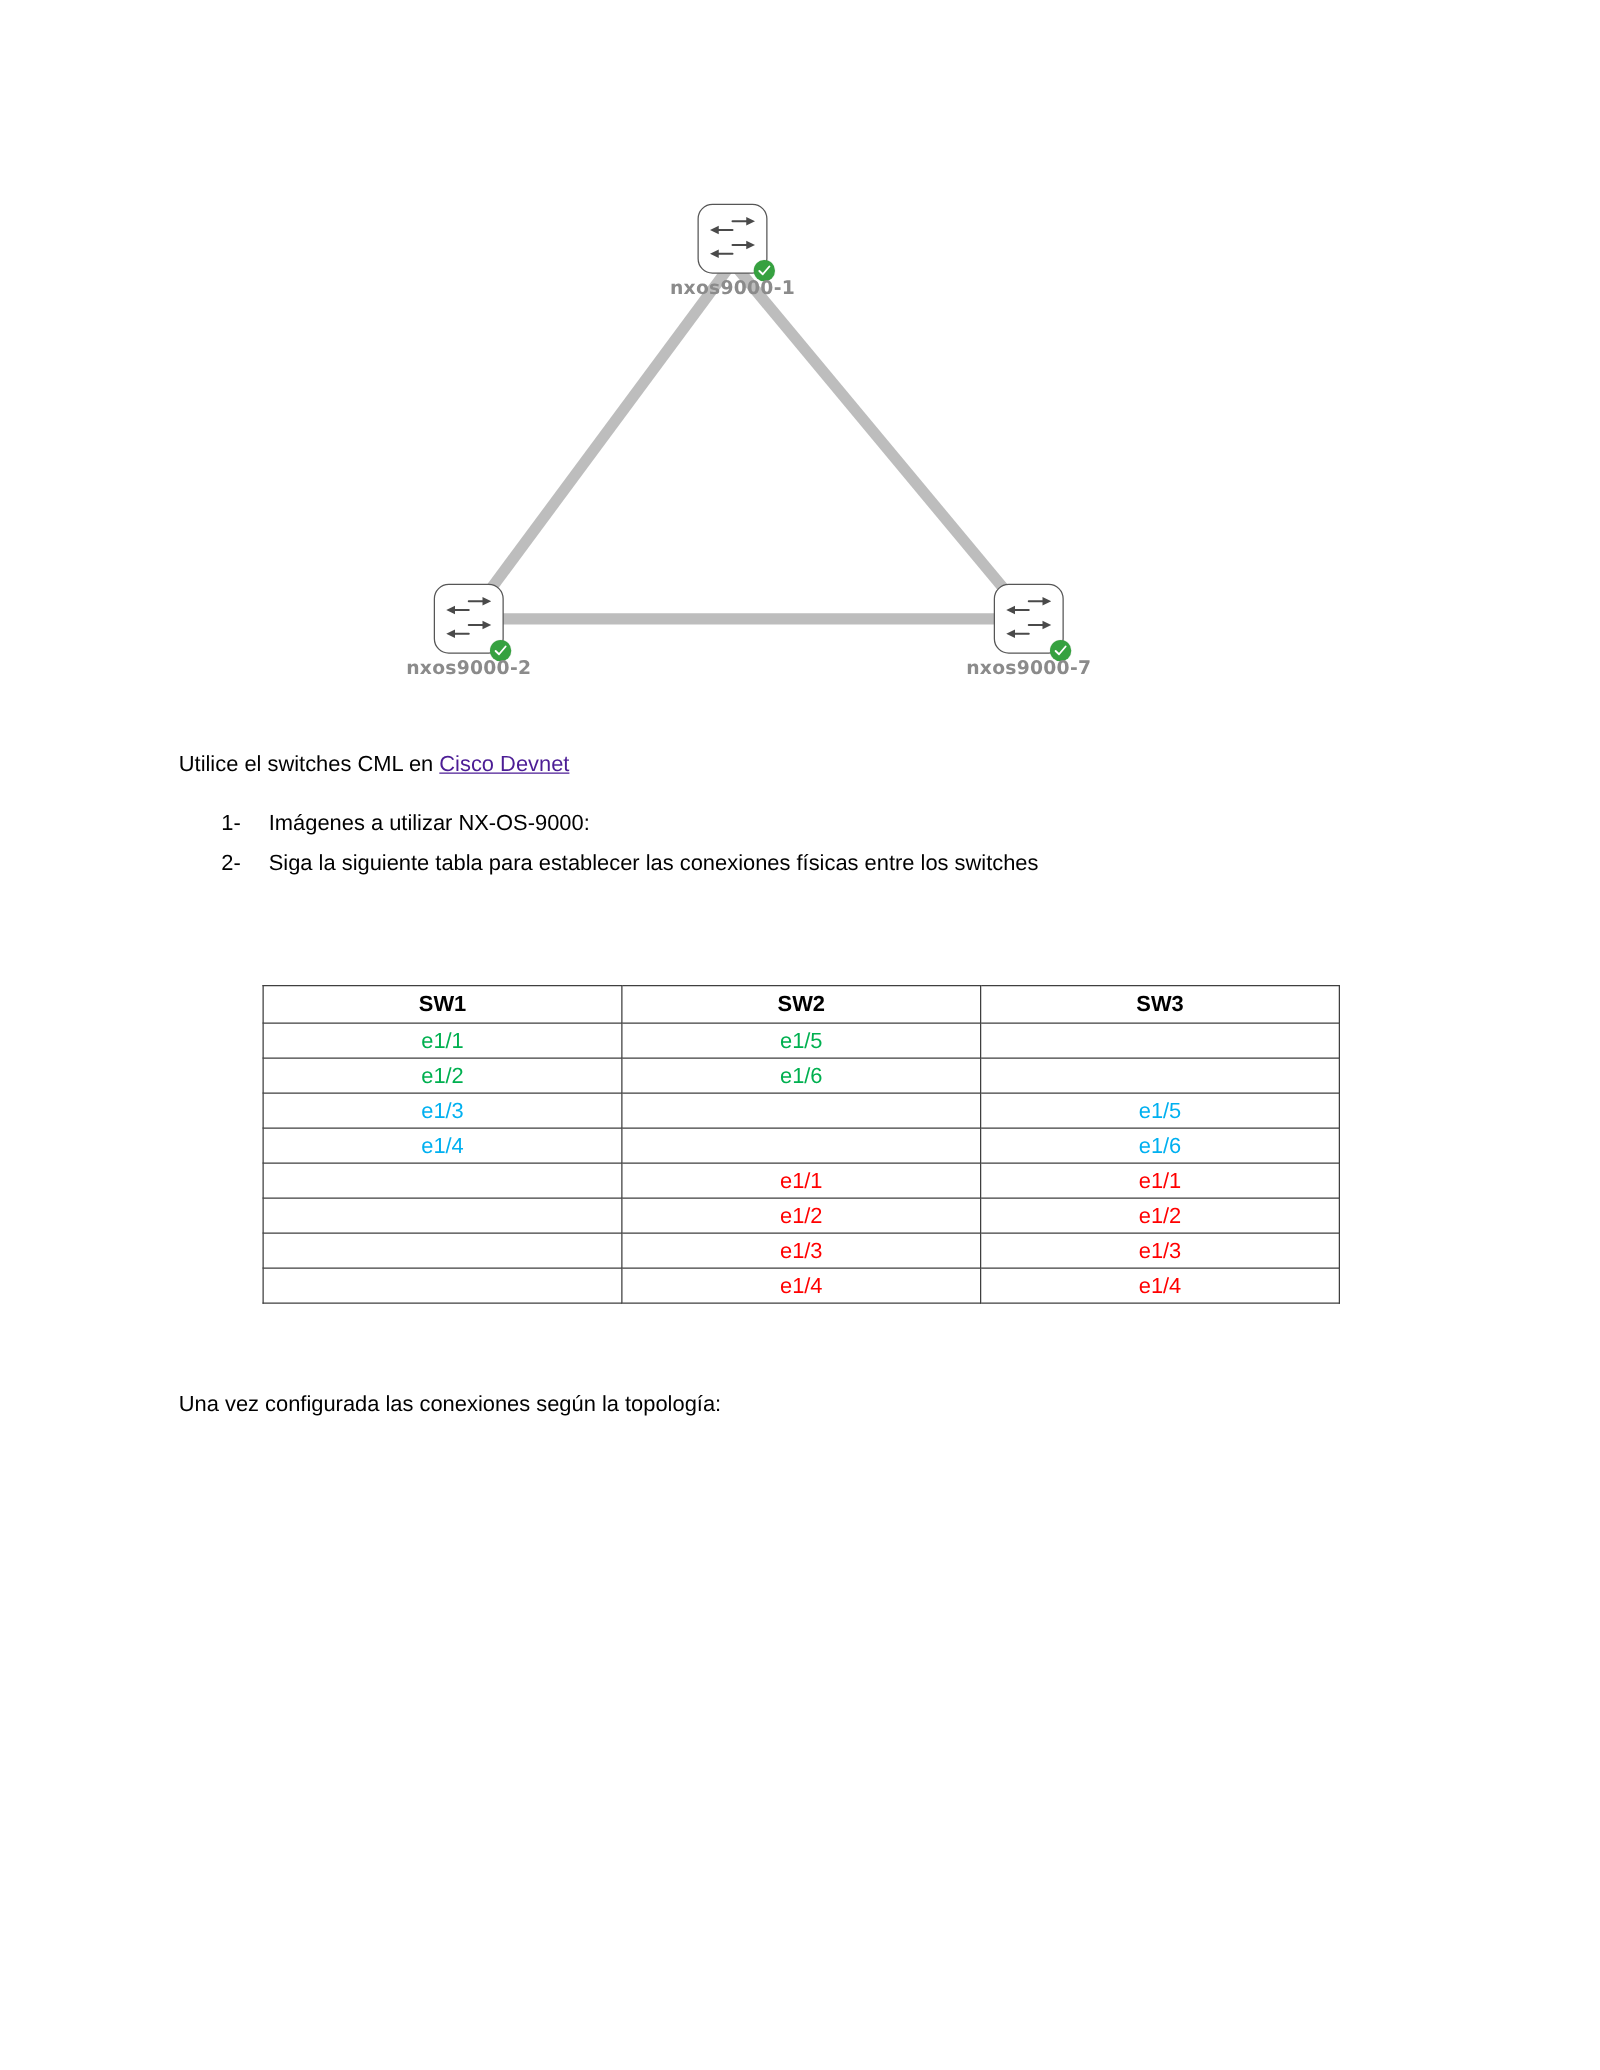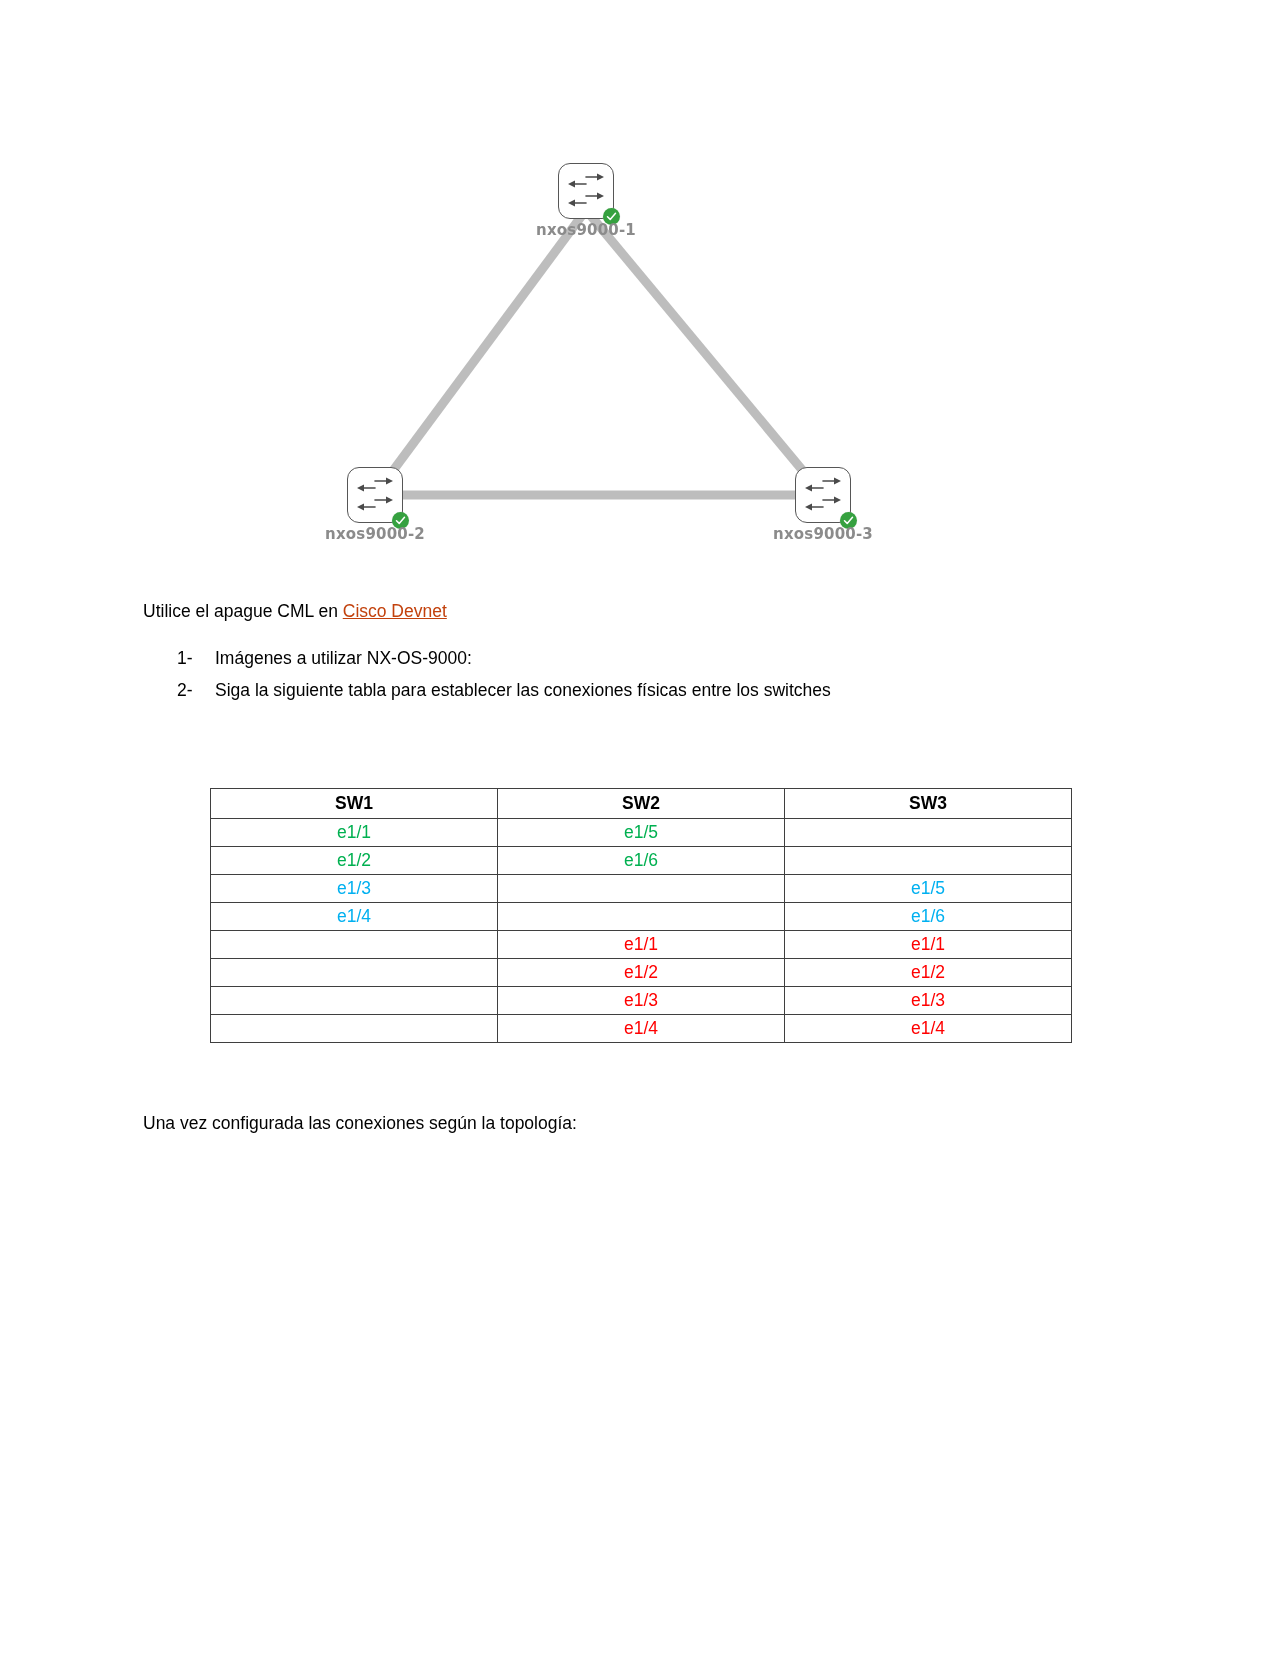--- a/index.html
+++ b/index.html
@@ -100,21 +100,21 @@
     line-height: 1.55;
     color: #010101;
   }
   p.para {
     margin: 0 0 20px 0;
   }
   p.para.justify {
     text-align: justify;
   }
   a.link {
-    color: #c2410c;
+    color: #4c1d95;
   }
 
   ol.steps {
     margin: 0 0 16px 0;
     padding: 0;
     list-style: none;
   }
   ol.steps li {
     position: relative;
     padding-left: 72px;
@@ -244,27 +244,27 @@
           <polygon points="40,26 33,22.6 33,29.4" stroke="none"></polygon>
           <line x1="22" y1="33" x2="8" y2="33"></line>
           <polygon points="4,33 11,29.6 11,36.4" stroke="none"></polygon>
         </g>
       </svg>
       <div class="node-badge">
         <svg width="11" height="11" viewBox="0 0 11 11">
           <path d="M1.5 5.8 L4.2 8.4 L9.5 2.2" fill="none" stroke="#ffffff" stroke-width="1.5" stroke-linecap="round" stroke-linejoin="round"></path>
         </svg>
       </div>
-      <div class="node-label">nxos9000-3</div>
+      <div class="node-label">nxos9000-7</div>
     </div>
   </div>
 
   <div class="body-text">
 
-    <p class="para"><span>Utilice el apague CML en </span><a class="link" href="#">Cisco Devnet</a></p>
+    <p class="para"><span>Utilice el switches CML en </span><a class="link" href="#">Cisco Devnet</a></p>
 
 
     <ol class="steps">
       <li>
         <span class="marker">1-</span>
         <span>Imágenes a utilizar NX-OS-9000:</span>
       </li>
       <li>
         <span class="marker">2-</span>
         <span>Siga la siguiente tabla para establecer las conexiones físicas entre los switches</span>

